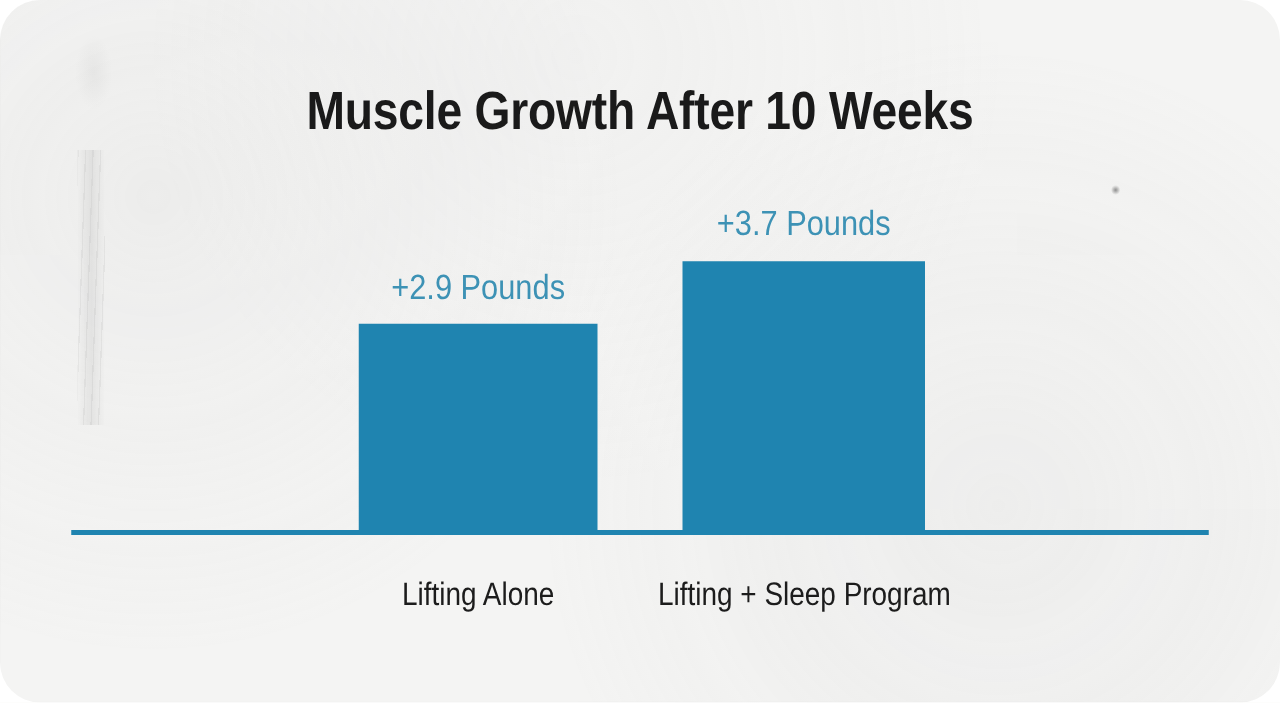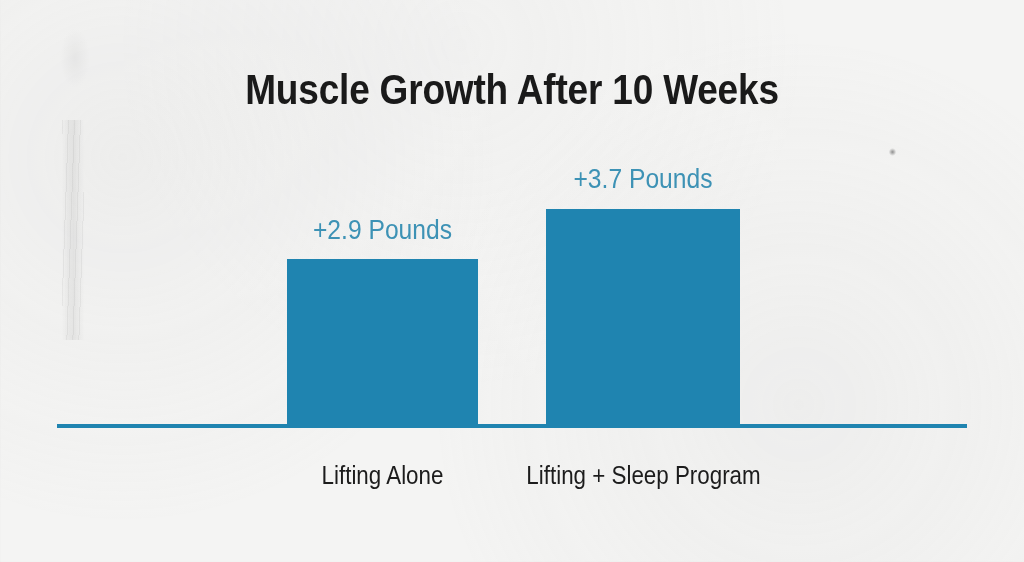--- a/index.html
+++ b/index.html
@@ -9,20 +9,21 @@
     background: #ffffff;
   }
 
   #chart-canvas {
     position: relative;
     width: 1024px;
     height: 562px;
     overflow: hidden;
     background-color: #f4f4f3;
     font-family: "Liberation Sans", "DejaVu Sans", sans-serif;
+    border-radius: 32px;
     -webkit-font-smoothing: antialiased;
   }
 
   
   .paper-texture {
     position: absolute;
     inset: 0;
     pointer-events: none;
     background-image:
       radial-gradient(circle at 12% 28%, rgba(200,200,200,0.16) 0, rgba(200,200,200,0) 38%),

